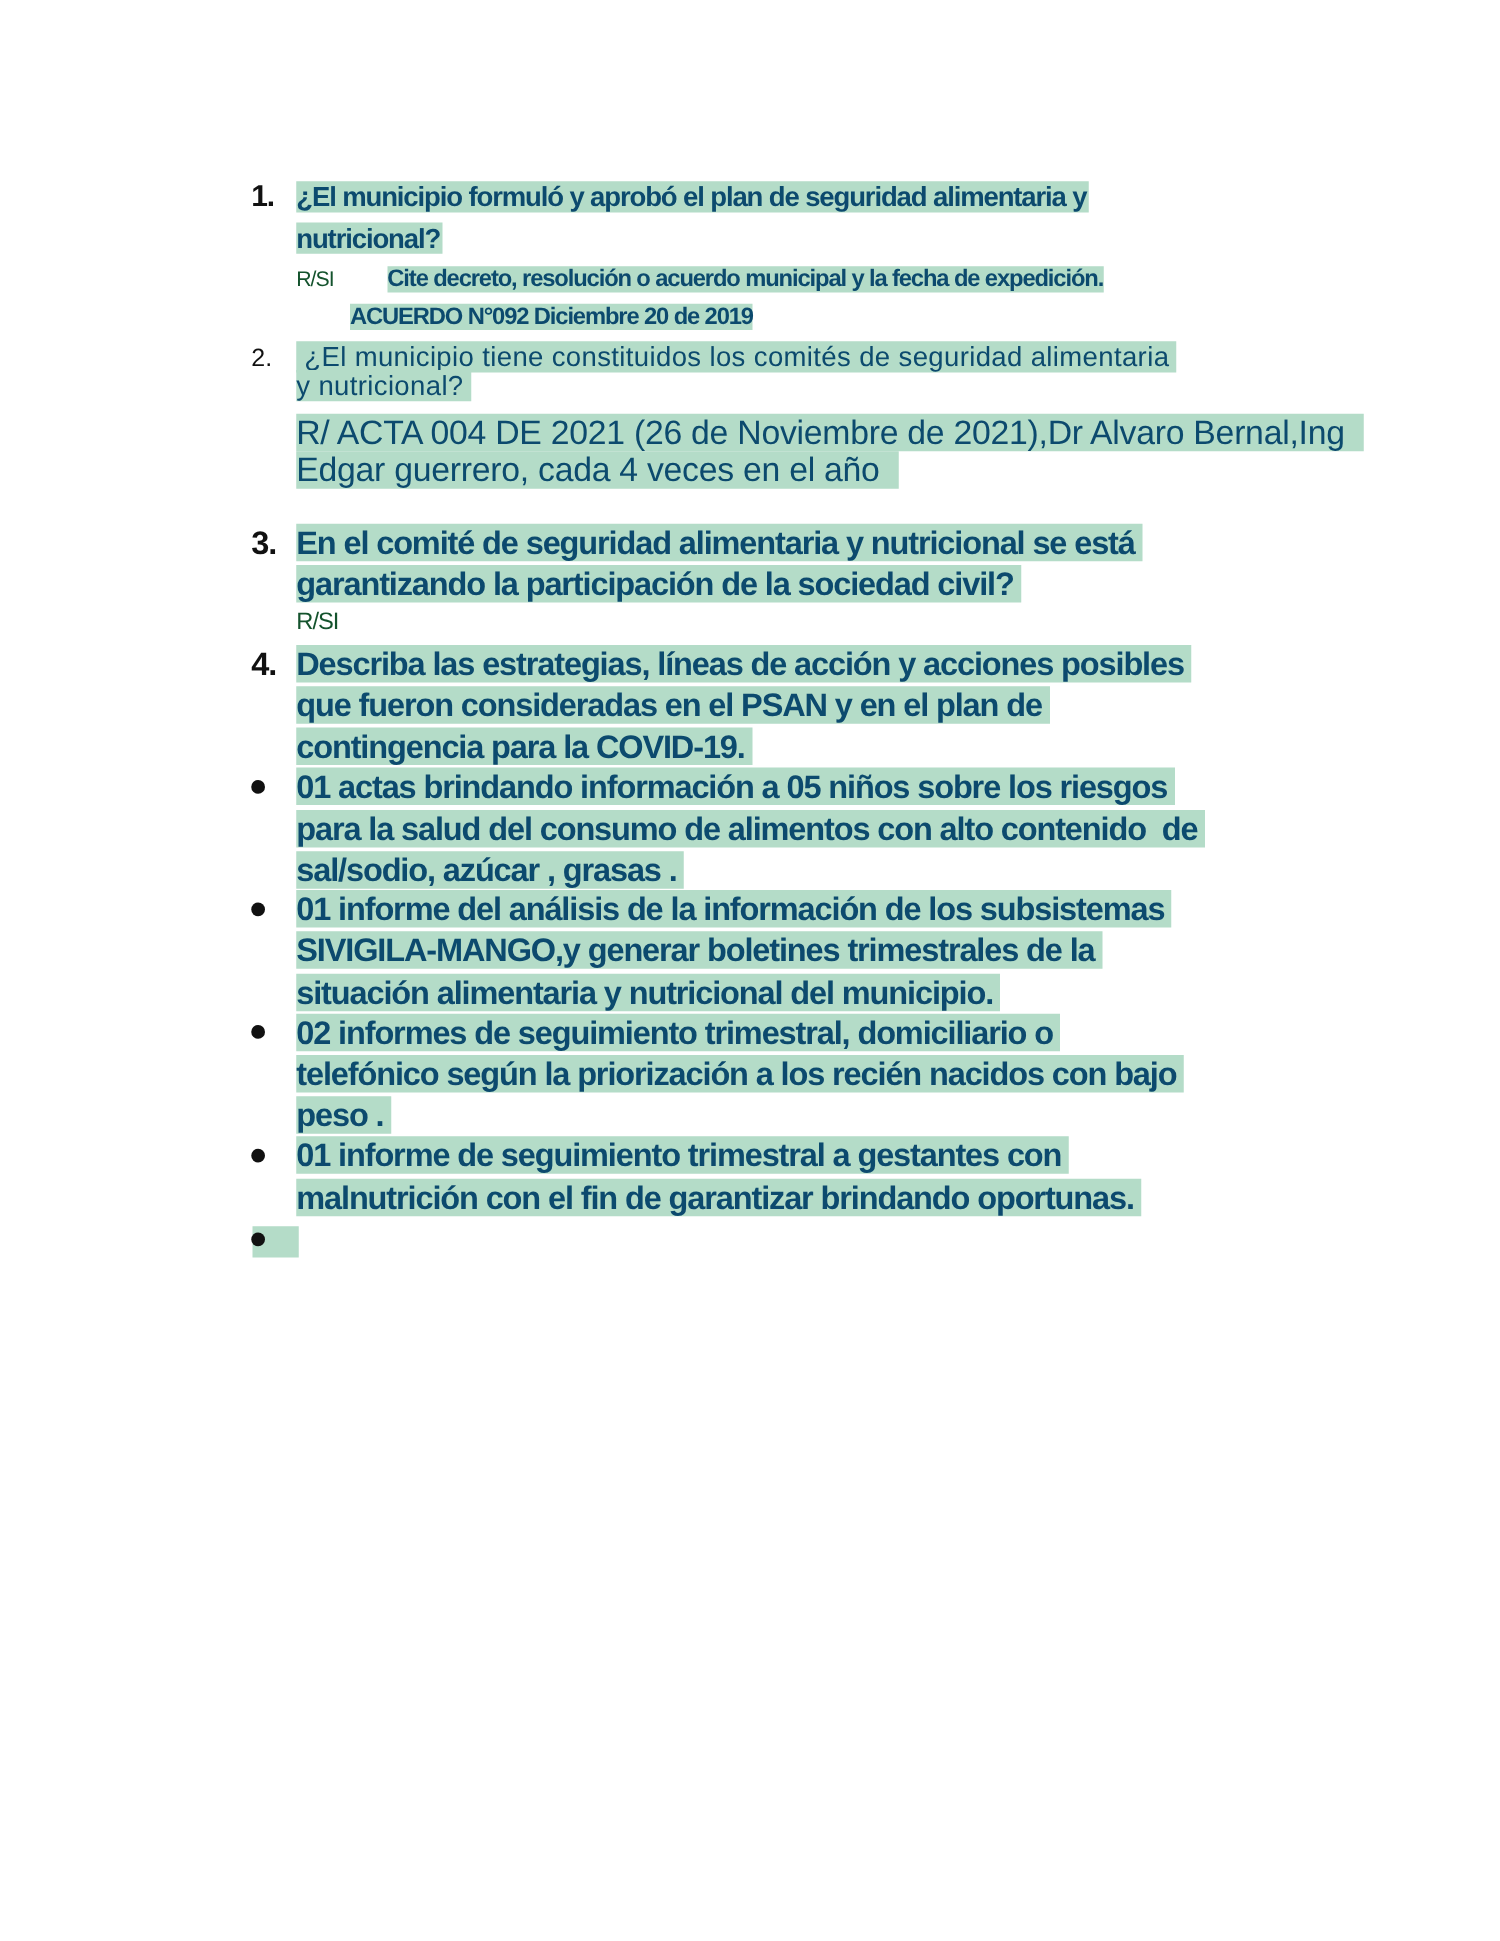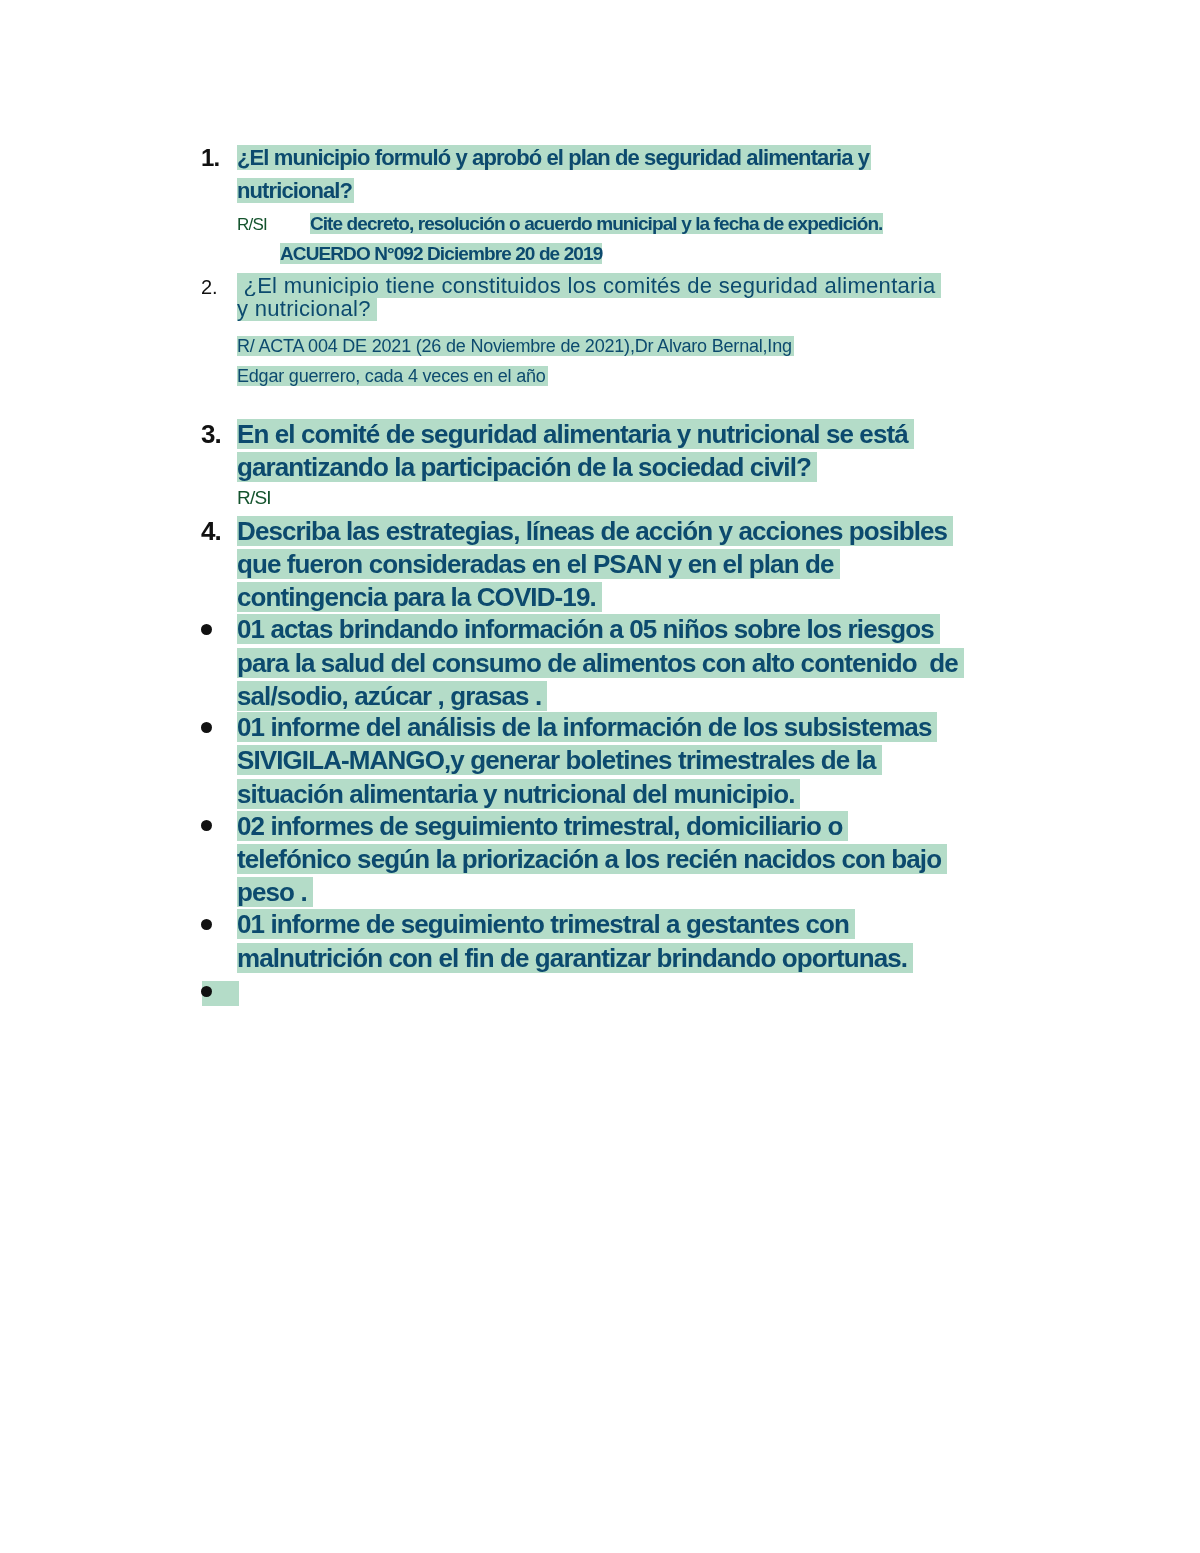--- a/index.html
+++ b/index.html
@@ -63,24 +63,24 @@
     .q2 {
       font-family: "Liberation Sans", sans-serif;
       font-size: 22px;
       letter-spacing: 0.3px;
       line-height: 28px;
       padding-right: 6px;
       margin-top: 11px;
     }
     .q2-ans {
       font-family: "Liberation Sans", sans-serif;
-      font-size: 18px;
+      font-size: 27px;
       letter-spacing: -0.2px;
       line-height: 28px;
-      padding-right: 2px;
+      padding-right: 15px;
     }
     
     .big {
       font-family: "Liberation Sans", sans-serif;
       font-weight: bold;
       font-size: 26px;
       letter-spacing: -0.9px;
       line-height: 33px;
       padding-right: 6px;
     }

